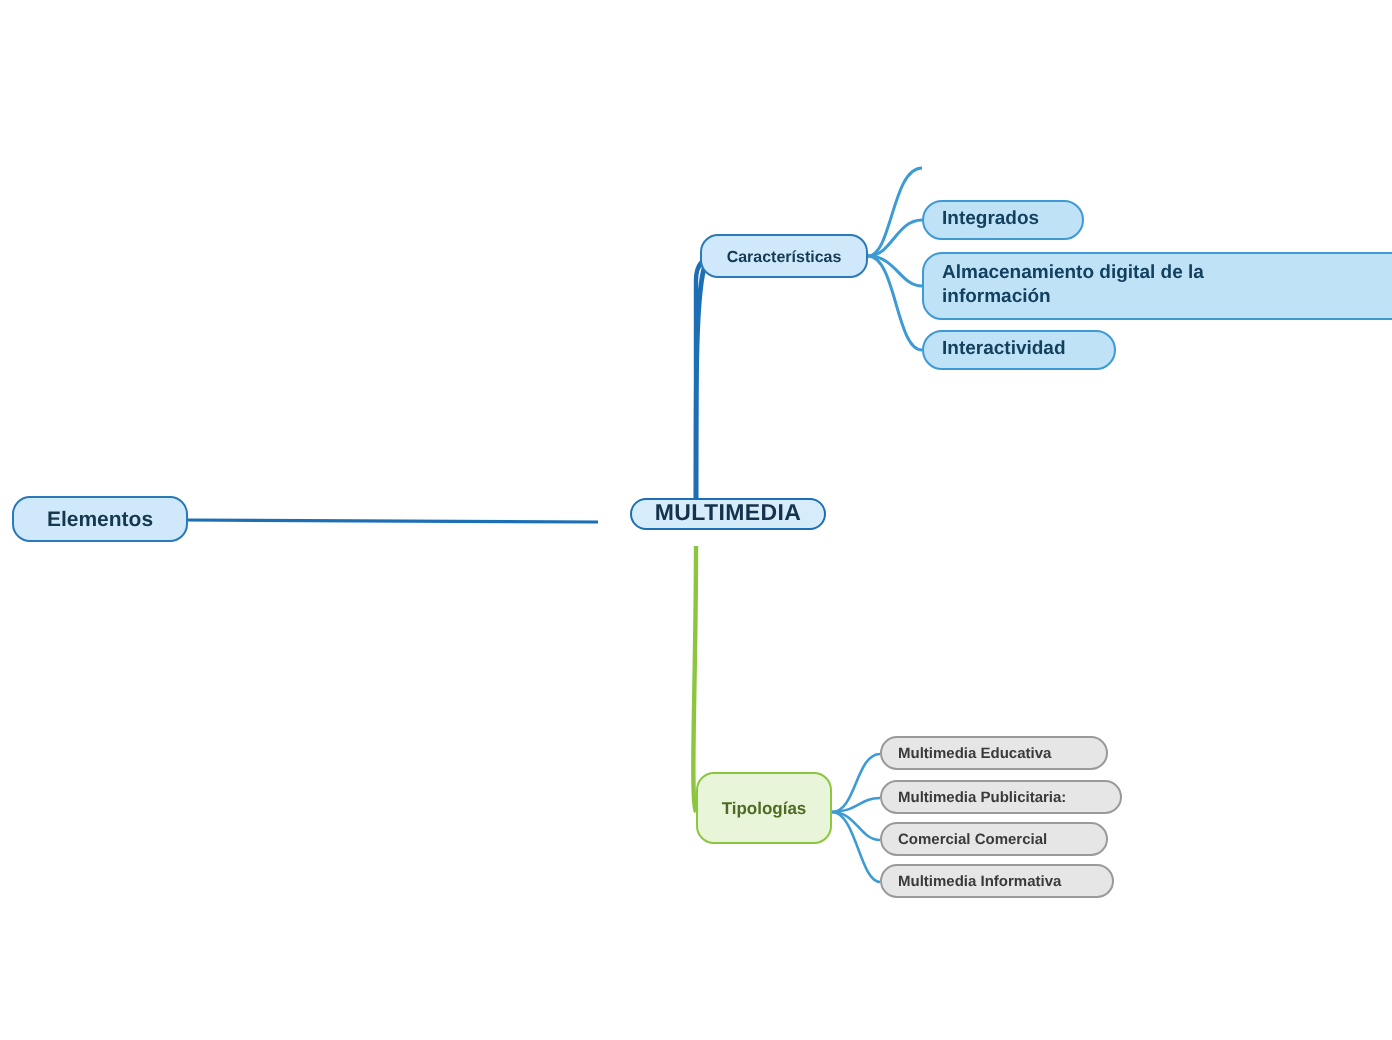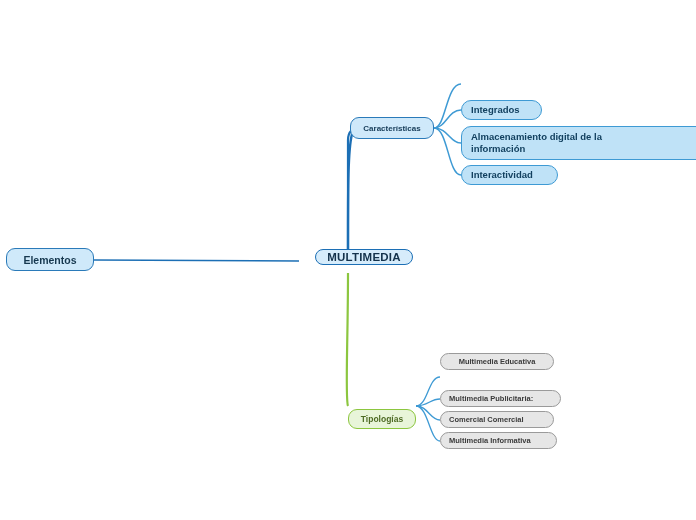--- a/index.html
+++ b/index.html
@@ -146,25 +146,25 @@
 
   <div class="node node-blue-leaf" style="left:461px; top:126px; width:250px; height:34px;">
     <span>Almacenamiento digital de la
 información</span>
   </div>
 
   <div class="node node-blue-leaf" style="left:461px; top:165px; width:97px; height:20px;">
     <span>Interactividad</span>
   </div>
 
-  <div class="node node-tipo" style="left:348px; top:409px; width:68px; height:20px;">
+  <div class="node node-tipo" style="left:348px; top:386px; width:68px; height:36px;">
     <span>Tipologías</span>
   </div>
 
-  <div class="node node-grey-leaf" style="left:440px; top:353px; width:114px; height:17px;justify-content:center;">
+  <div class="node node-grey-leaf" style="left:440px; top:368px; width:114px; height:17px;">
     <span>Multimedia Educativa</span>
   </div>
 
   <div class="node node-grey-leaf" style="left:440px; top:390px; width:121px; height:17px;">
     <span>Multimedia Publicitaria:</span>
   </div>
 
   <div class="node node-grey-leaf" style="left:440px; top:411px; width:114px; height:17px;">
     <span>Comercial Comercial</span>
   </div>

